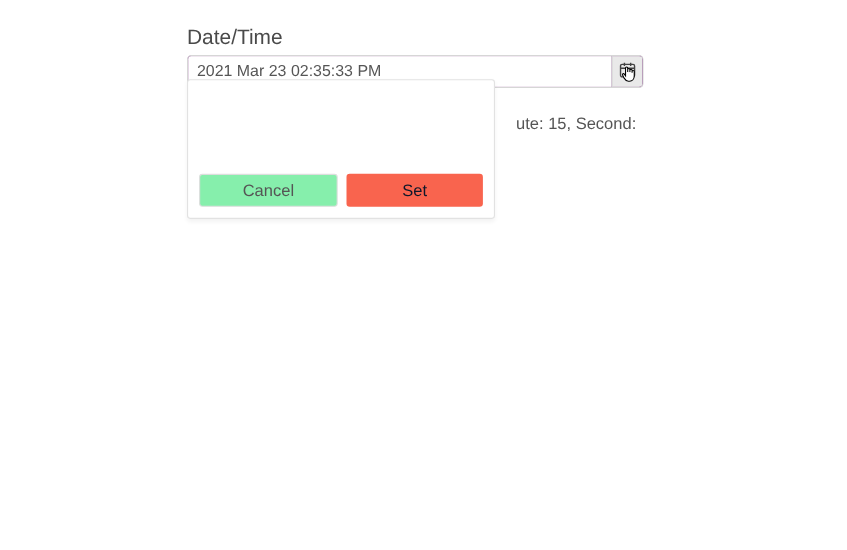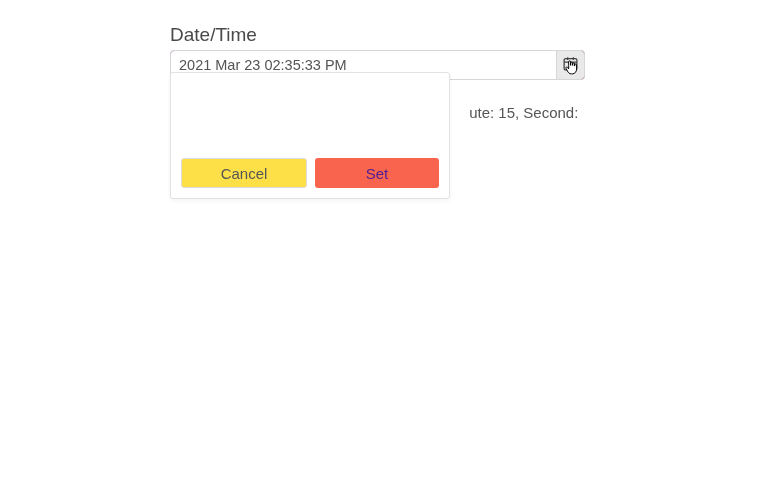--- a/index.html
+++ b/index.html
@@ -95,27 +95,27 @@
     }
     .btn {
       flex: 1;
       height: 30px;
       border: none;
       border-radius: 3px;
       font-size: 15px;
       cursor: pointer;
     }
     .btn-cancel {
-      background: #fde047;
+      background: #86efac;
       color: #555;
       border: 1px solid #ddd;
     }
     .btn-set {
       background: #f9644e;
-      color: #4c1d95;
+      color: #0f172a;
     }
   </style>
 </head>
 <body>
 
 <div class="container">
   <div class="label">Date/Time</div>
   <div class="input-wrapper">
     <input type="text" class="datetime-input" value="2021 Mar 23 02:35:33 PM" style="">
     <button class="calendar-btn">

